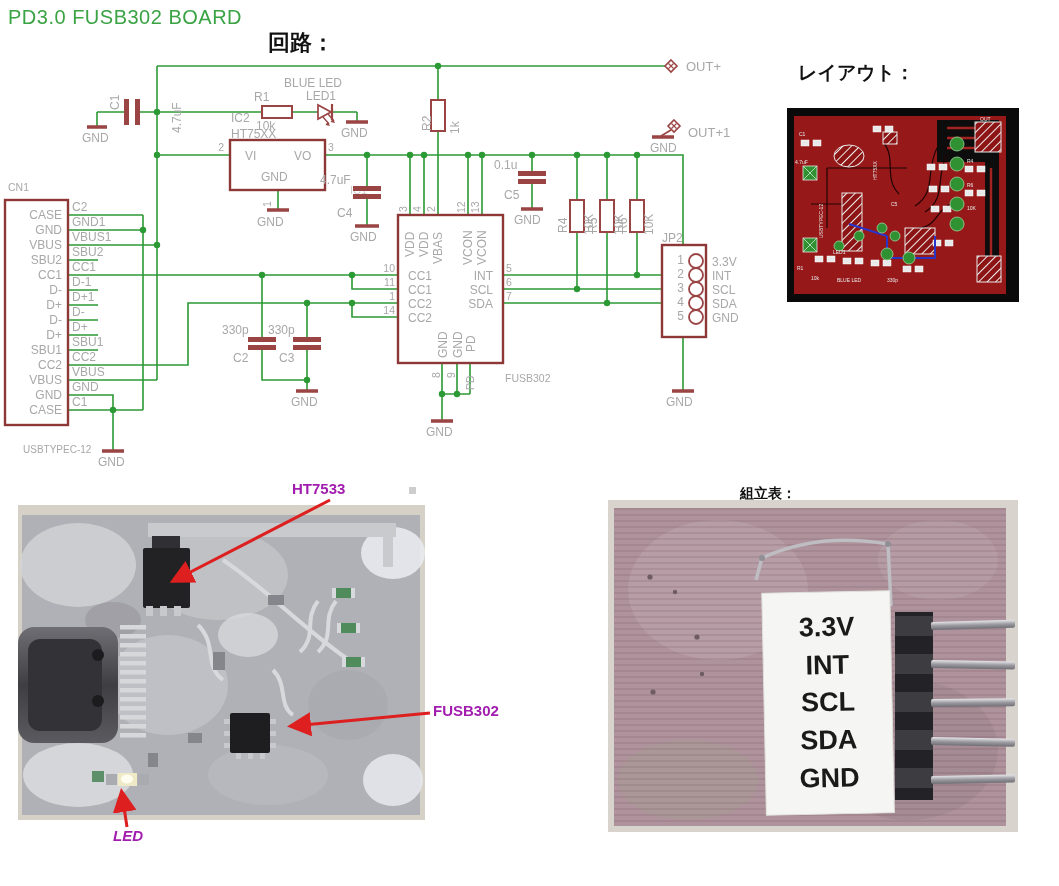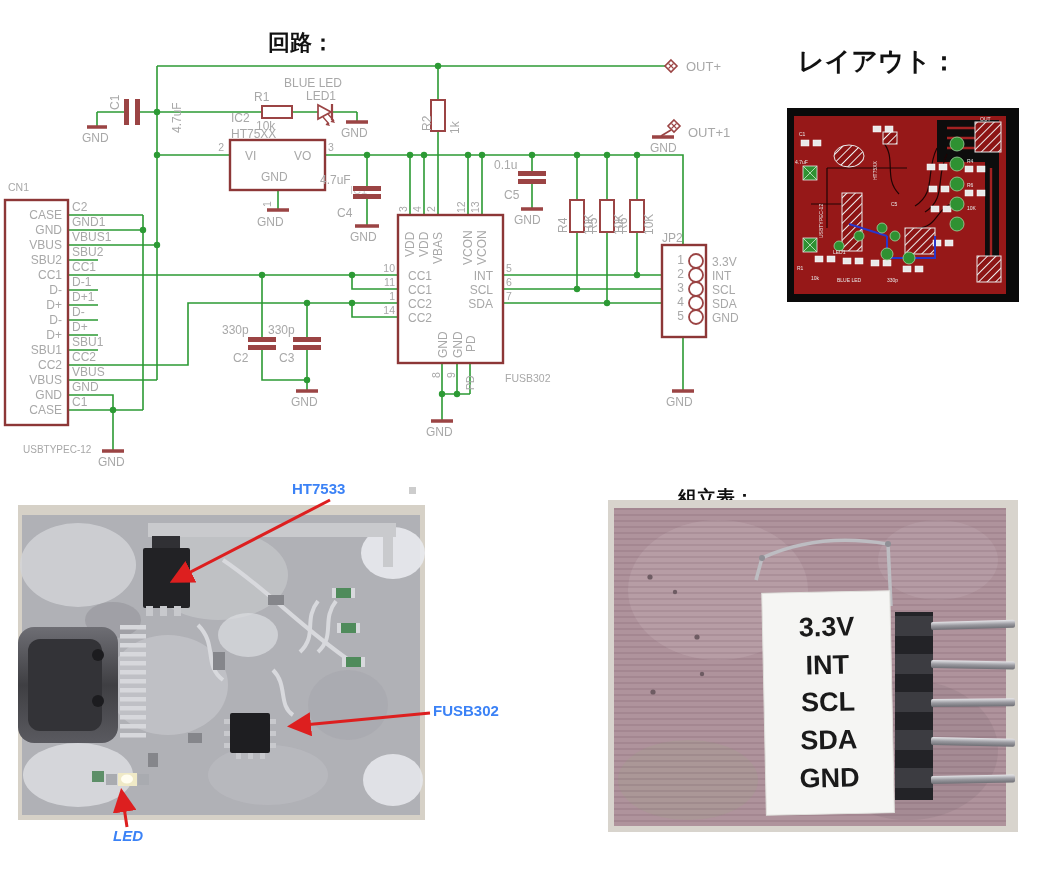--- a/index.html
+++ b/index.html
@@ -2,24 +2,24 @@
 <html><head>
 <meta charset="utf-8">
 <style>
   html,body{margin:0;padding:0;background:#fff;}
   .page{position:relative;width:1059px;height:886px;background:#fff;overflow:hidden;
         font-family:"Liberation Sans",sans-serif;}
   .abs{position:absolute;}
   .title{left:8px;top:6px;color:#3aa344;font-size:20px;letter-spacing:.5px;}
   .h{color:#111;font-weight:bold;}
   .hc{left:268px;top:28px;font-size:22px;}
-  .hl{left:798px;top:44px;font-size:26px;}
+  .hl{left:798px;top:60px;font-size:19px;}
   .hb{left:142px;top:485px;font-size:17px;margin-top:28px;}
-  .hf{left:678px;top:485px;font-size:19px;}
-  .ann{color:#3b82f6;font-weight:bold;font-size:15px;}
+  .hf{left:740px;top:485px;font-size:14px;}
+  .ann{color:#a21caf;font-weight:bold;font-size:15px;}
   .a1{left:292px;top:480px;}
   .a2{left:433px;top:702px;}
   .a3{left:113px;top:827px;font-style:italic;}
   .artifact{left:409px;top:487px;width:7px;height:7px;background:#cdcdcd;}
   svg{position:absolute;}
   
   .w{stroke:#2c9a34;stroke-width:1.6;fill:none;}
   .c{stroke:#9b4444;stroke-width:1.7;fill:none;}
   .gb{stroke:#9b4444;stroke-width:3.6;fill:none;}
   .box{fill:#ffffff;stroke:#8d3737;stroke-width:2.4;}
@@ -33,20 +33,21 @@
   text.ts{font-size:10px;}
   text.faint{fill:#cccccc;font-size:11px;}
   text.silk{fill:#e8e8e8;font:5px "Liberation Sans",sans-serif;}
   text.lbl{fill:#1a1a1a;font:bold 27px "Liberation Sans",sans-serif;}
 </style>
 </head>
 <body>
 
 <div class="page">
 
+  <div class="abs title">PD3.0 FUSB302 BOARD</div>
   <div class="abs h hc">回路：</div>
   <div class="abs h hl">レイアウト：</div>
   <div class="abs h hb">組立裏：</div>
   <div class="abs h hf">組立表：</div>
 
   <svg style="left:0;top:0" width="770" height="480" viewBox="0 0 770 480">
 
     <g>
       <path class="w" d="M157,66H665"></path>
       <path class="w" d="M157,66V380"></path>

